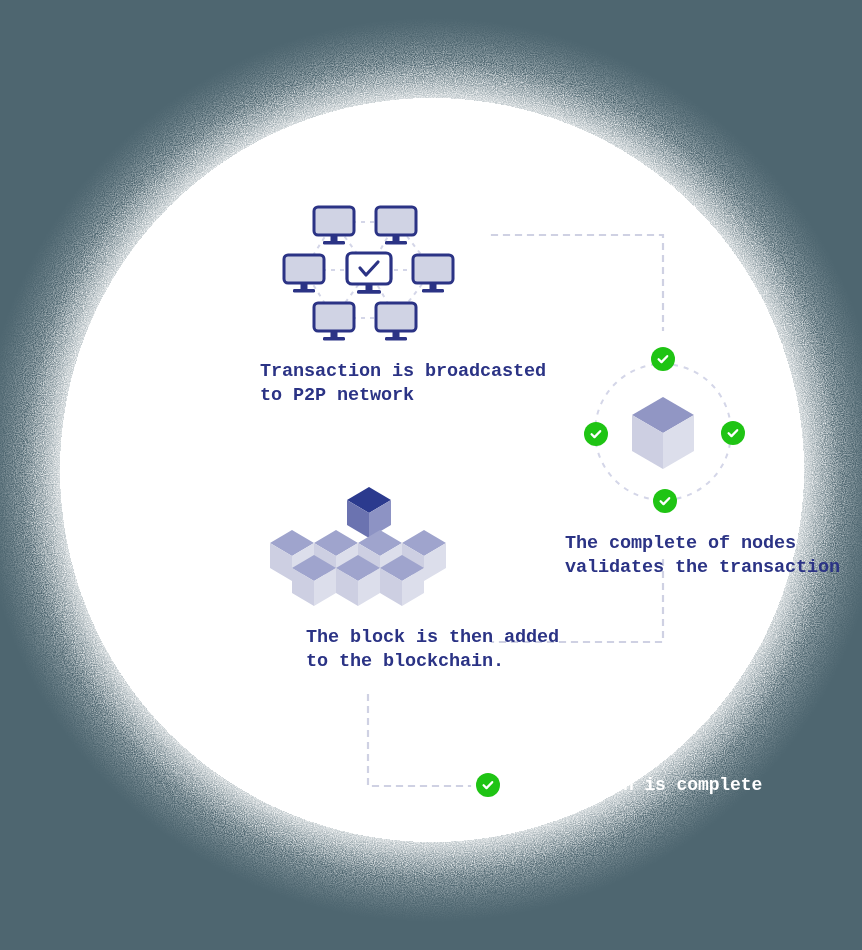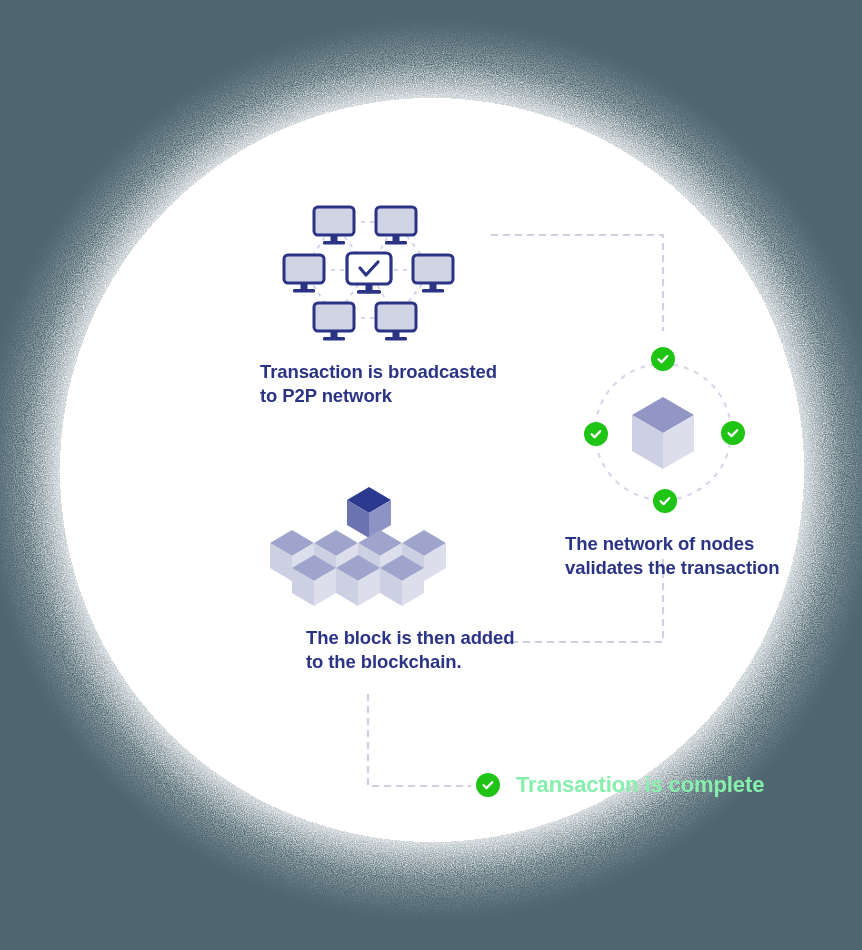--- a/index.html
+++ b/index.html
@@ -3,21 +3,21 @@
 <meta charset="utf-8">
 <style>
   html,body{margin:0;padding:0;}
   body{
     width:862px;height:950px;
     background:#4e6670;
     font-family:"Liberation Sans", sans-serif;
     overflow:hidden;
     position:relative;
   }
-  #stage{position:absolute;inset:0;width:862px;height:950px;}
+  #stage{position:absolute;inset:0;width:862px;height:950px;font-family:Liberation Mono, monospace;}
   .layer{position:absolute;left:0;top:0;width:862px;height:950px;}
 
   
   .caption{
     position:absolute;
     font-weight:bold;
     font-size:18.5px;
     line-height:24px;
     color:#2b3385;
     letter-spacing:-0.1px;
@@ -26,22 +26,22 @@
   }
   #cap-broadcast{left:260px;top:360px;}
   #cap-validate{left:565px;top:532px;}
   #cap-block{left:270px;top:626px;margin-left:36px;}
 
   #complete-row{
     position:absolute;left:476px;top:773px;
     display:flex;align-items:center;gap:16px;
   }
   #complete-row .cap-complete{
-    font-weight:bold;font-size:22px;line-height:24px;
-    color:#86efac;letter-spacing:-0.1px;
+    font-weight:bold;font-size:18px;line-height:24px;
+    color:#ffffff;letter-spacing:-0.1px;
   }
 
   .badge{
     width:24px;height:24px;border-radius:50%;
     background:#1fc414;
     display:flex;align-items:center;justify-content:center;
     flex:0 0 auto;
   }
   .badge svg{display:block;}
 
@@ -183,21 +183,21 @@
     <svg width="14" height="14" viewBox="0 0 14 14" xmlns="http://www.w3.org/2000/svg">
       <path d="M2.6 7.2 L5.5 10.1 L11.2 4.2" fill="none" stroke="#ffffff" stroke-width="2.3" stroke-linecap="round" stroke-linejoin="round"></path>
     </svg>
   </div>
   <div class="badge badge-abs" style="left:584px;top:422px;">
     <svg width="14" height="14" viewBox="0 0 14 14" xmlns="http://www.w3.org/2000/svg">
       <path d="M2.6 7.2 L5.5 10.1 L11.2 4.2" fill="none" stroke="#ffffff" stroke-width="2.3" stroke-linecap="round" stroke-linejoin="round"></path>
     </svg>
   </div>
 
-  <p class="caption" id="cap-validate">The network of nodes
+  <p class="caption" id="cap-validate">The complete of nodes
 validates the transaction</p>
 
   <svg class="layer" viewBox="0 0 862 950" width="862" height="950" xmlns="http://www.w3.org/2000/svg">
 
     <g>
       <polygon points="369,487 391,500 369,513 347,500" fill="#2b3a8e"></polygon>
       <polygon points="347,500 369,513 369,538 347,525" fill="#6b73b0"></polygon>
       <polygon points="391,500 391,525 369,538 369,513" fill="#8d93c4"></polygon>
     </g>
 

